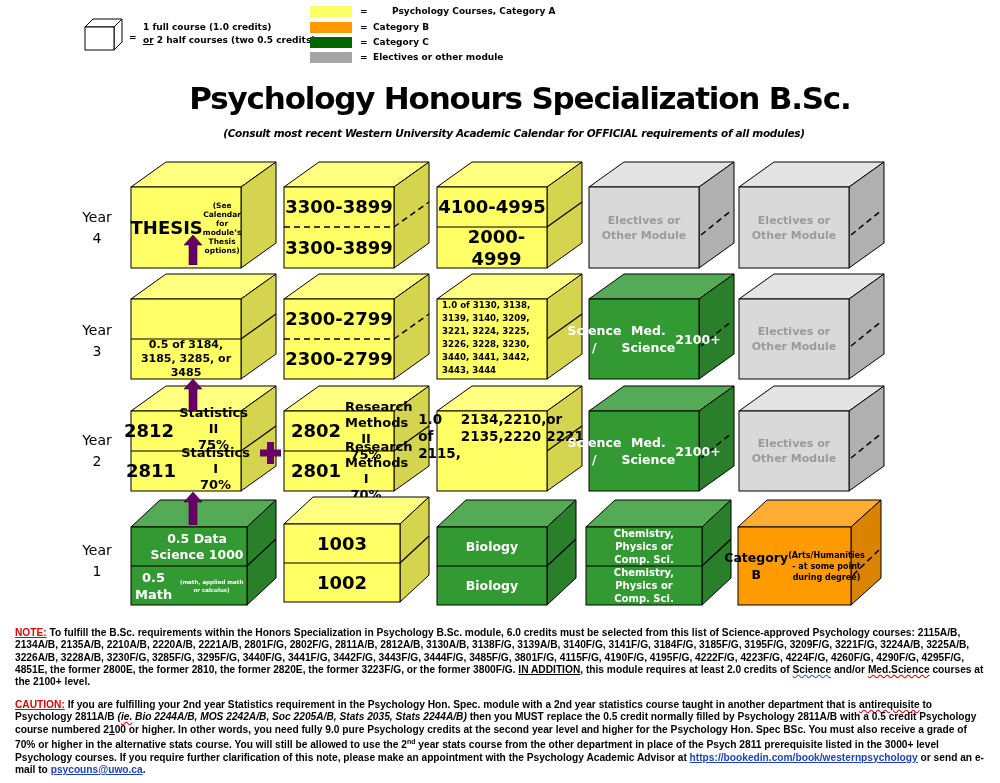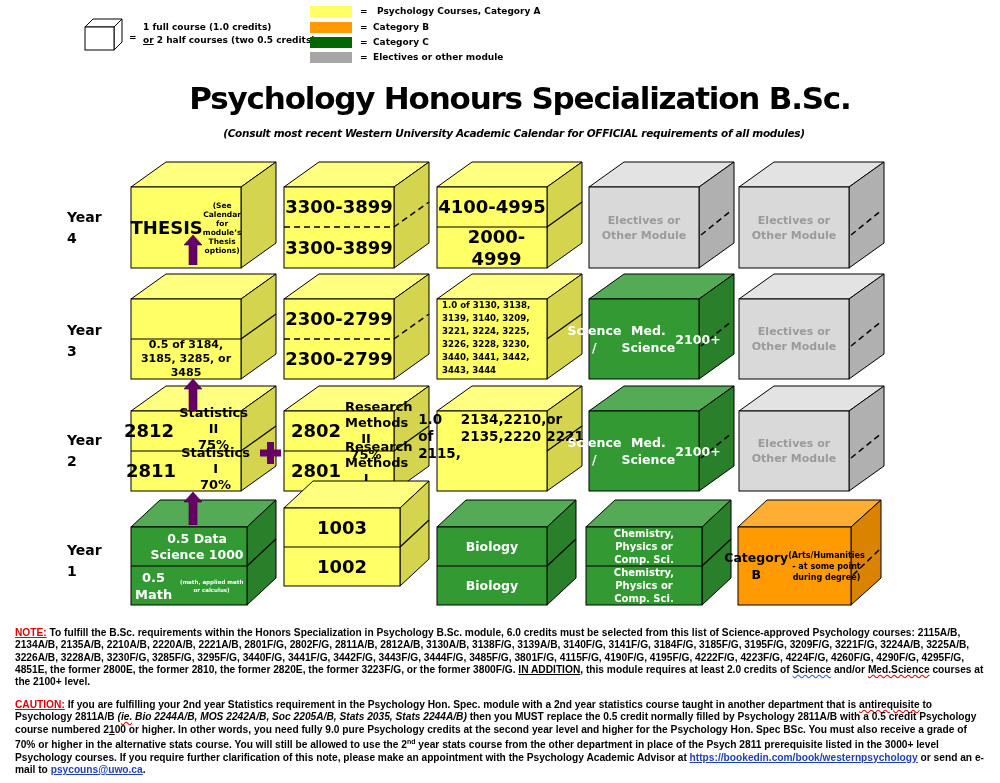--- a/index.html
+++ b/index.html
@@ -2,21 +2,21 @@
 <html><head>
 <meta charset="utf-8">
 <style>
   html, body { margin:0; padding:0; background:#ffffff; }
   body { width:1000px; height:783px; position:relative; overflow:hidden; font-family:"DejaVu Sans", sans-serif; color:#000; }
   .abs { position:absolute; }
   .legend-text { font-size:9px; font-weight:bold; line-height:13px; white-space:nowrap; }
   .legend-swatch { width:42px; height:11px; }
   .title { left:0; width:1040px; top:80px; text-align:center; font-size:31px; font-weight:bold; letter-spacing:-1.2px; }
   .subtitle { left:0; width:1028px; top:127px; text-align:center; font-size:10.5px; font-style:italic; font-weight:bold; letter-spacing:-0.3px; }
-  .year { width:60px; font-size:14px; font-weight:bold; line-height:21px; }
+  .year { width:60px; text-align:center; font-size:14px; font-weight:normal; line-height:21px; }
   .cube { position:absolute; }
   .cube svg { position:absolute; left:0; top:0; overflow:visible; }
   .face { position:absolute; display:flex; align-items:center; justify-content:center; text-align:center; box-sizing:border-box; }
   .big { font-size:18px; font-weight:bold; line-height:22px; }
   .med { font-size:12.5px; font-weight:bold; line-height:17px; }
   .small { font-size:13px; font-weight:bold; line-height:16px; }
   .tiny { font-size:6px; font-weight:bold; line-height:8px; }
   .list { font-size:9.5px; font-weight:bold; line-height:13px; text-align:left; align-items:flex-start; padding-left:5px; }
   .grey-text { color:#9a9a9a; font-size:11px; font-weight:bold; line-height:15px; }
   .white { color:#ffffff; }
@@ -37,21 +37,21 @@
     <rect x="1" y="9" width="29" height="23" fill="#fff" stroke="#000" stroke-width="1"></rect>
   </svg>
   <span class="abs legend-text" style="left:129px;top:31px;">=</span>
   <div class="abs legend-text" style="left:143px;top:21px;">
     <div>1 full course (1.0 credits)</div>
     <div><span class="u">or</span><span> 2 half courses (two 0.5 credits)</span></div>
   </div>
 
   <div class="abs legend-swatch" style="left:310px;top:6px;background:#ffff66;"></div>
   <span class="abs legend-text" style="left:360px;top:5px;">=</span>
-  <span class="abs legend-text" style="left:377px;top:5px;text-align:right;">Psychology Courses, Category A</span>
+  <span class="abs legend-text" style="left:392px;top:5px;text-align:right;">Psychology Courses, Category A</span>
 
   <div class="abs legend-swatch" style="left:310px;top:22px;background:#ff9900;"></div>
   <span class="abs legend-text" style="left:360px;top:21px;">=</span>
   <span class="abs legend-text" style="left:373px;top:21px;">Category B</span>
 
   <div class="abs legend-swatch" style="left:310px;top:37px;background:#006600;"></div>
   <span class="abs legend-text" style="left:360px;top:36px;">=</span>
   <span class="abs legend-text" style="left:373px;top:36px;">Category C</span>
 
   <div class="abs legend-swatch" style="left:310px;top:52px;background:#a6a6a6;"></div>
@@ -287,21 +287,21 @@
     <line x1="0" y1="66" x2="116" y2="66" stroke="#000" stroke-width="1.2"></line>
     <line x1="116" y1="66" x2="145" y2="39" stroke="#000" stroke-width="1.2"></line>
   </svg>
   <div class="face med white" style="left:0;top:27px;width:116px;height:39px;font-size:12.5px;line-height:16px;padding-left:16px;">0.5 Data Science 1000</div>
   <div class="face white" style="left:0;top:66px;width:116px;height:39px;">
     <div class="med" style="font-size:13px;">0.5 Math</div>
     <div class="tiny" style="font-size:5.5px;">(math, applied math or calculus)</div>
   </div>
 </div>
 
-<div class="cube" style="left:284px;top:481px;width:146px;height:98px;">
+<div class="cube" style="left:284px;top:497px;width:146px;height:98px;">
   <svg width="146" height="106">
     <polygon points="0,27 29,0 145,0 116,27" fill="#ffff80" stroke="#000"></polygon>
     <polygon points="116,27 145,0 145,78 116,105" fill="#d4d44e" stroke="#000"></polygon>
     <rect x="0" y="27" width="116" height="78" fill="#ffff66" stroke="#000"></rect>
     <line x1="0" y1="66" x2="116" y2="66" stroke="#000" stroke-width="1.2"></line>
     <line x1="116" y1="66" x2="145" y2="39" stroke="#000" stroke-width="1.2"></line>
   </svg>
   <div class="face big" style="left:0;top:27px;width:116px;height:39px;">1003</div>
   <div class="face big" style="left:0;top:66px;width:116px;height:39px;">1002</div>
 </div>

